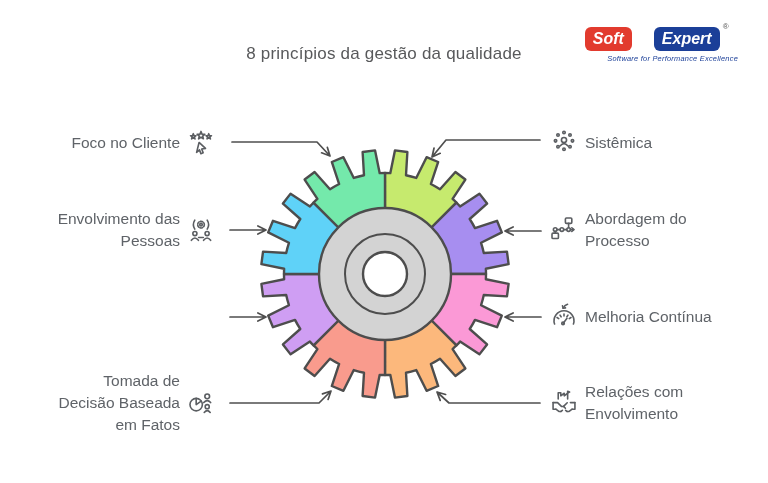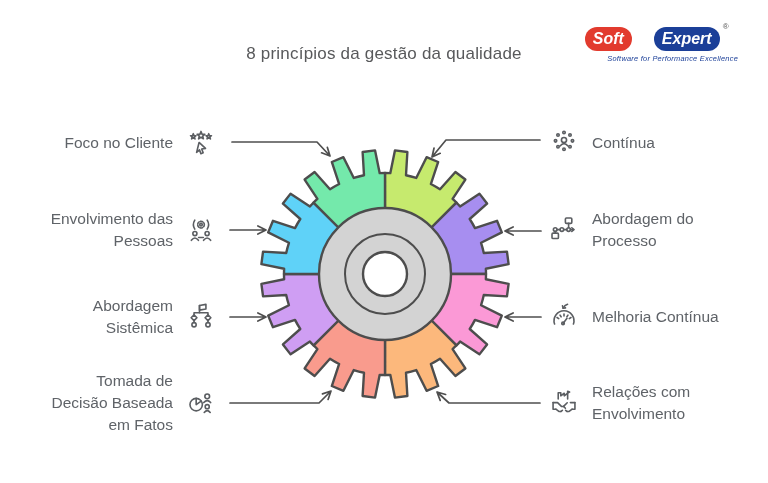--- a/index.html
+++ b/index.html
@@ -7,28 +7,28 @@
   }
   html,body{margin:0;padding:0;background:#fff;}
   .stage{position:relative;width:768px;height:483px;background:#ffffff;overflow:hidden;
          font-family:"Liberation Sans", sans-serif;}
   .title{position:absolute;top:44px;left:0;right:0;text-align:center;
          font-size:17px;color:#58595b;letter-spacing:.2px;}
   
   .logo{position:absolute;top:27px;right:30px;text-align:center;}
   .logo-boxes{display:flex;align-items:stretch;justify-content:center;gap:2px;position:relative;}
   .logo-soft,.logo-expert{display:inline-block;color:#fff;font-style:italic;font-weight:bold;
-         font-size:16px;line-height:22px;padding:1px 8px;border-radius:12px;}
+         font-size:16px;line-height:22px;padding:1px 8px;border-radius:6px;}
   .logo-soft{background:var(--logo-red);}
   .logo-expert{background:var(--logo-blue);margin-left:20px;}
   .logo-reg{font-size:8px;color:#555;position:relative;top:-5px;margin-left:1px;}
   .logo-tagline{margin-top:3px;font-size:7.4px;font-style:italic;color:var(--logo-blue);
          white-space:nowrap;letter-spacing:.25px;margin-left:32px;}
   
-  .row{position:absolute;display:flex;align-items:center;gap:13px;height:62px;}
+  .row{position:absolute;display:flex;align-items:center;gap:6px;height:62px;}
   .row.left{right:552px;justify-content:flex-end;}
   .row.right{left:549px;}
   .plabel{font-size:15.5px;line-height:1.42;color:var(--text);white-space:pre-line;}
   .row.left .plabel{text-align:right;}
   .picon{width:30px;height:30px;flex:0 0 auto;color:#5b5e62;}
   .picon svg{width:30px;height:30px;display:block;stroke:currentColor;fill:none;
              stroke-width:1.5;stroke-linecap:round;stroke-linejoin:round;}
   .gear-svg{position:absolute;left:255px;top:144px;}
   .arrows-svg{position:absolute;left:0;top:0;pointer-events:none;}
 </style>
@@ -71,36 +71,20 @@
         <path d="M19.8 4.8 Q22.4 9 19.8 13.2"></path>
         <circle cx="8.3" cy="17.3" r="1.9"></circle>
         <path d="M5 23.6 Q8.3 19.4 11.6 23.6"></path>
         <circle cx="19.7" cy="17.3" r="1.9"></circle>
         <path d="M16.4 23.6 Q19.7 19.4 23 23.6"></path>
         <path d="M11.8 21 H16.2"></path>
       </svg>
     </span>
   </div>
 
-  <div class="row left" style="top:286px">
-    <span class="plabel">Abordagem
-Sistêmica</span>
-    <span class="picon">
-      <svg viewBox="0 0 28 28">
-        <path d="M12.6 3.2 L18.6 2.2 L18.6 6.6 L12.6 7.6 Z"></path>
-        <path d="M12.6 3.2 V10"></path>
-        <path d="M7.5 10 H20.5 M7.5 10 V12 M20.5 10 V12"></path>
-        <path d="M7.5 12 L10.2 14.7 L7.5 17.4 L4.8 14.7 Z"></path>
-        <path d="M20.5 12 L23.2 14.7 L20.5 17.4 L17.8 14.7 Z"></path>
-        <path d="M7.5 17.4 V19.2 M20.5 17.4 V19.2"></path>
-        <circle cx="7.5" cy="21.2" r="2"></circle>
-        <circle cx="20.5" cy="21.2" r="2"></circle>
-      </svg>
-    </span>
-  </div>
 
   <div class="row left" style="top:372px">
     <span class="plabel">Tomada de
 Decisão Baseada
 em Fatos</span>
     <span class="picon">
       <svg viewBox="0 0 28 28">
         <circle cx="9.5" cy="15.5" r="5.8"></circle>
         <path d="M9.5 15.5 V9.7 M9.5 15.5 L14.2 12.2"></path>
         <circle cx="19.8" cy="7.8" r="2.2"></circle>
@@ -119,21 +103,21 @@
         <circle cx="14" cy="4.2" r="1.15"></circle>
           <circle cx="19.6" cy="6.5" r="1.15"></circle>
         <circle cx="21.9" cy="12" r="1.15"></circle>
           <circle cx="19.6" cy="17.5" r="1.15"></circle>
         <circle cx="14" cy="19.8" r="1.15"></circle>
           <circle cx="8.4" cy="17.5" r="1.15"></circle>
         <circle cx="6.1" cy="12" r="1.15"></circle>
           <circle cx="8.4" cy="6.5" r="1.15"></circle>
       </svg>
     </span>
-    <span class="plabel">Contínua</span>
+    <span class="plabel">Sistêmica</span>
   </div>
 
   <div class="row right" style="top:286px">
     <span class="picon">
       <svg viewBox="0 0 28 28">
         <path d="M5.2 20.5 A9.3 9.3 0 1 1 22.8 20.5"></path>
         <path d="M7.5 14.5 l1.6 1 M14 11.2 v1.9 M20.5 14.5 l-1.6 1 M10.3 12.3 l1 1.5 M17.7 12.3 l-1 1.5"></path>
         <path d="M13.3 19.8 L16.8 15.2"></path>
         <circle cx="13.1" cy="20" r="1.2"></circle>
         <path d="M17.3 2.2 Q14.6 3.1 13.2 5.8"></path>

